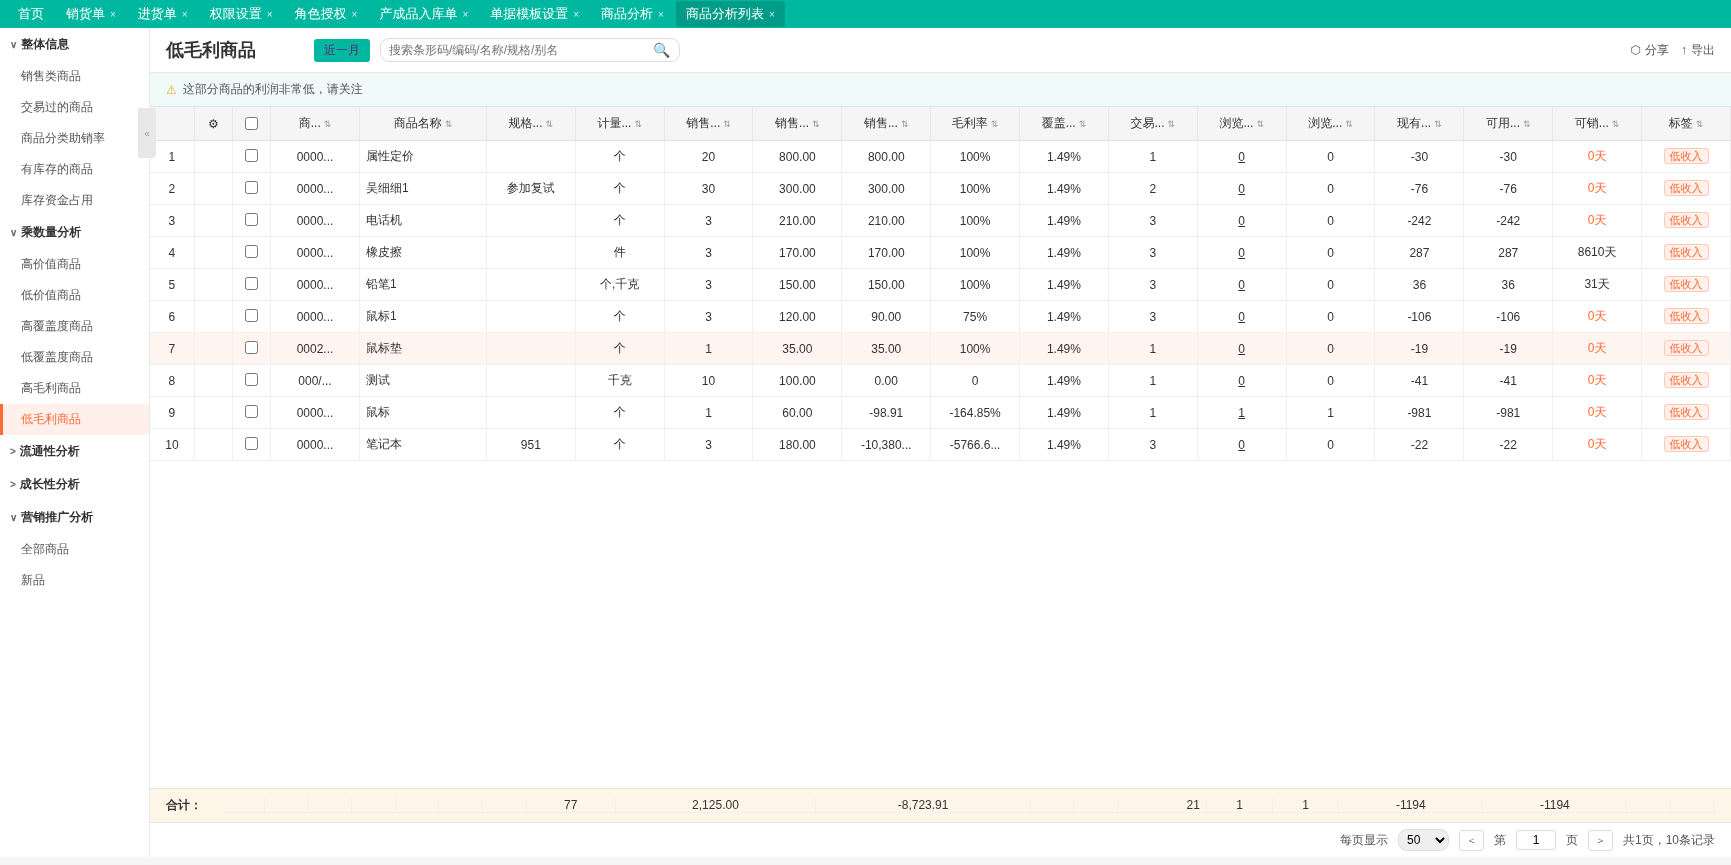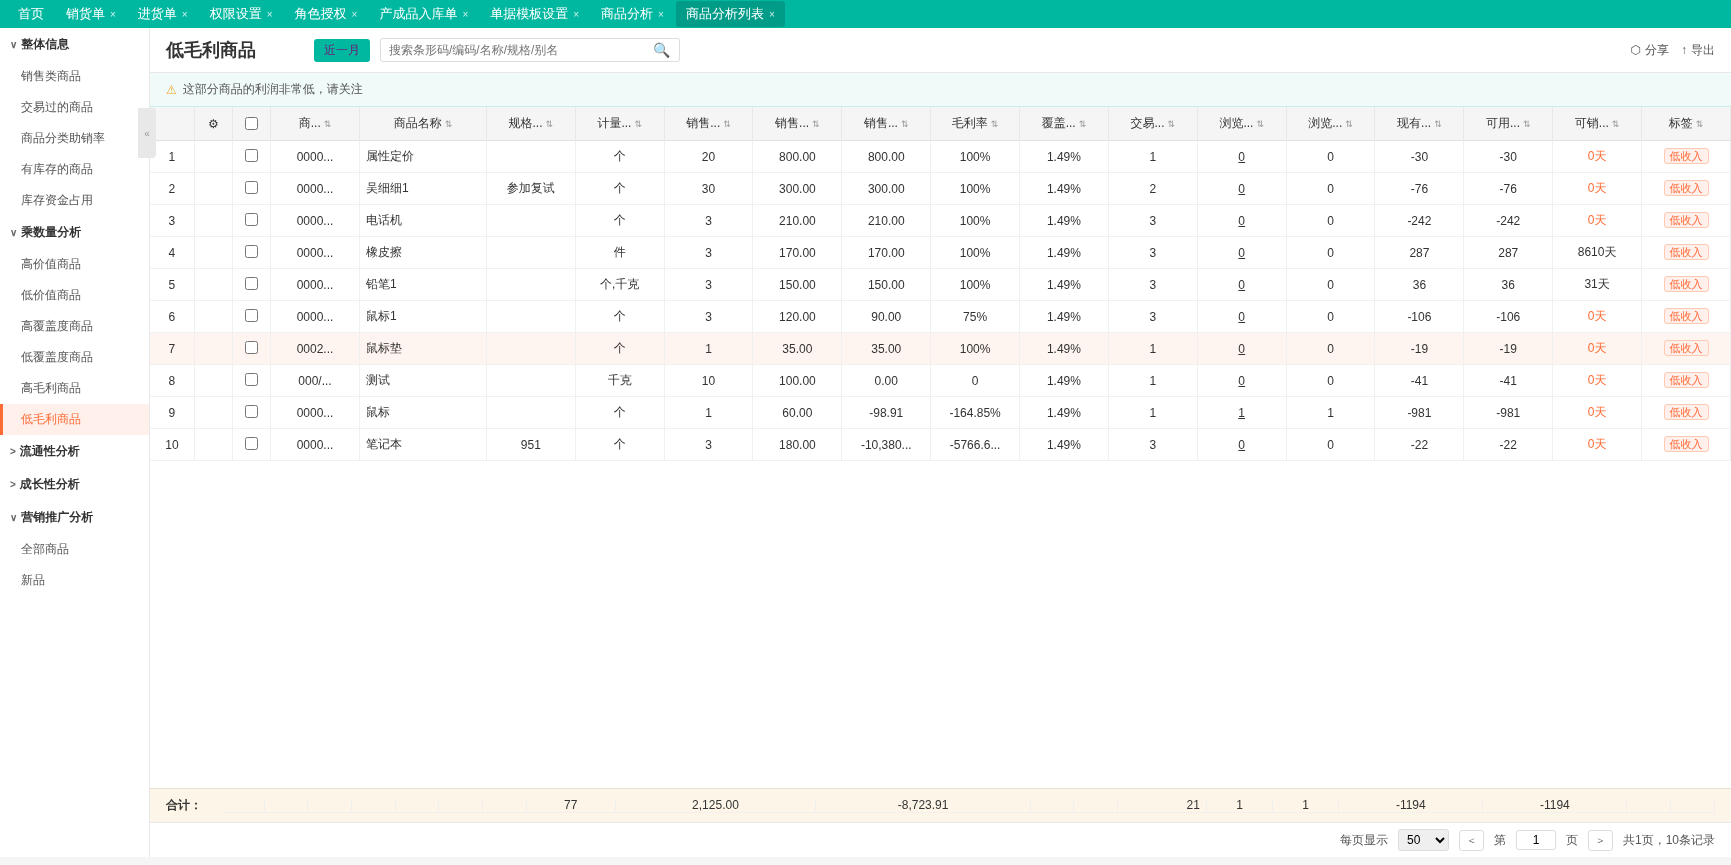--- a/index.html
+++ b/index.html
@@ -103,21 +103,21 @@
       border-radius: 3px;
       padding: 3px 10px;
       cursor: pointer;
       font-size: 12px;
       margin-left: 48px;
     }
     .search-box {
       display: flex;
       align-items: center;
       border: 1px solid #ddd;
-      border-radius: 3px;
+      border-radius: 9px;
       padding: 3px 8px;
       gap: 5px;
       flex: 1;
       max-width: 300px;
     }
     .search-box input {
       border: none;
       outline: none;
       font-size: 12px;
       color: #999;
@@ -231,21 +231,21 @@
       padding: 6px 16px;
       display: flex;
       align-items: center;
       justify-content: flex-end;
       gap: 10px;
       font-size: 12px;
       color: #555;
     }
     .pagination-select {
       border: 1px solid #ddd;
-      border-radius: 3px;
+      border-radius: 9px;
       padding: 2px 4px;
       font-size: 12px;
     }
     .pagination-btn {
       padding: 2px 6px;
       border: 1px solid #ddd;
       border-radius: 3px;
       cursor: pointer;
       background: #fff;
       color: #555;

